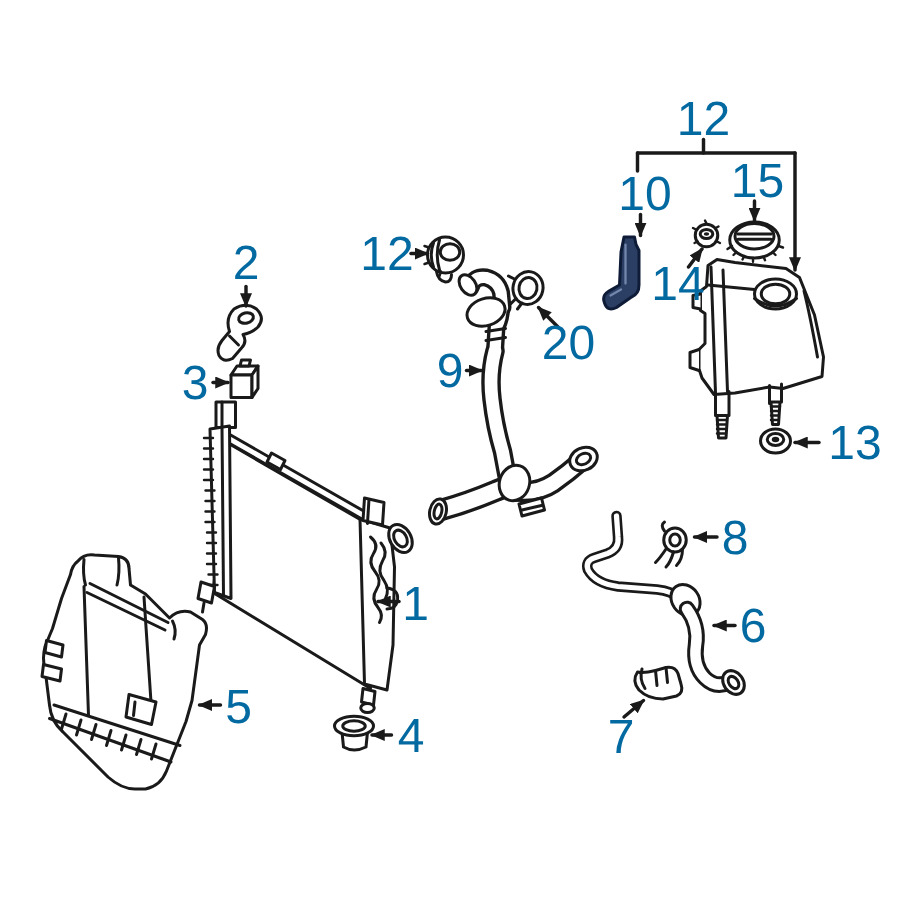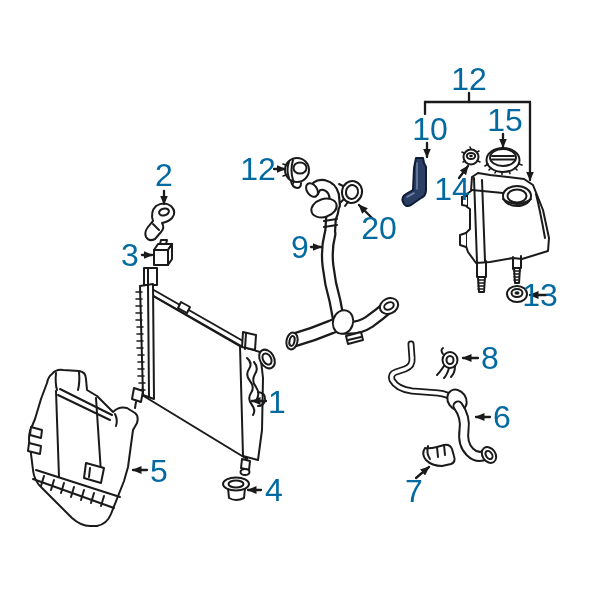--- a/index.html
+++ b/index.html
@@ -237,18 +237,18 @@
   <div class="plabel" style="left:130px;top:255px">3</div>
   <div class="plabel" style="left:274px;top:490px">4</div>
   <div class="plabel" style="left:159px;top:471px">5</div>
   <div class="plabel" style="left:502px;top:417px">6</div>
   <div class="plabel" style="left:414px;top:491px">7</div>
   <div class="plabel" style="left:490px;top:358px">8</div>
   <div class="plabel" style="left:300px;top:247px">9</div>
   <div class="plabel" style="left:258px;top:169px">12</div>
   <div class="plabel" style="left:379px;top:228px">20</div>
   <div class="plabel" style="left:469px;top:79px">12</div>
-  <div class="plabel" style="left:540px;top:295px">13</div>
+  <div class="plabel" style="left:570px;top:295px">13</div>
   <div class="plabel" style="left:452px;top:189px">14</div>
   <div class="plabel" style="left:505px;top:120px">15</div>
   <div class="plabel" style="left:430px;top:129px">10</div>
 
 </div>
 
 </body></html>

